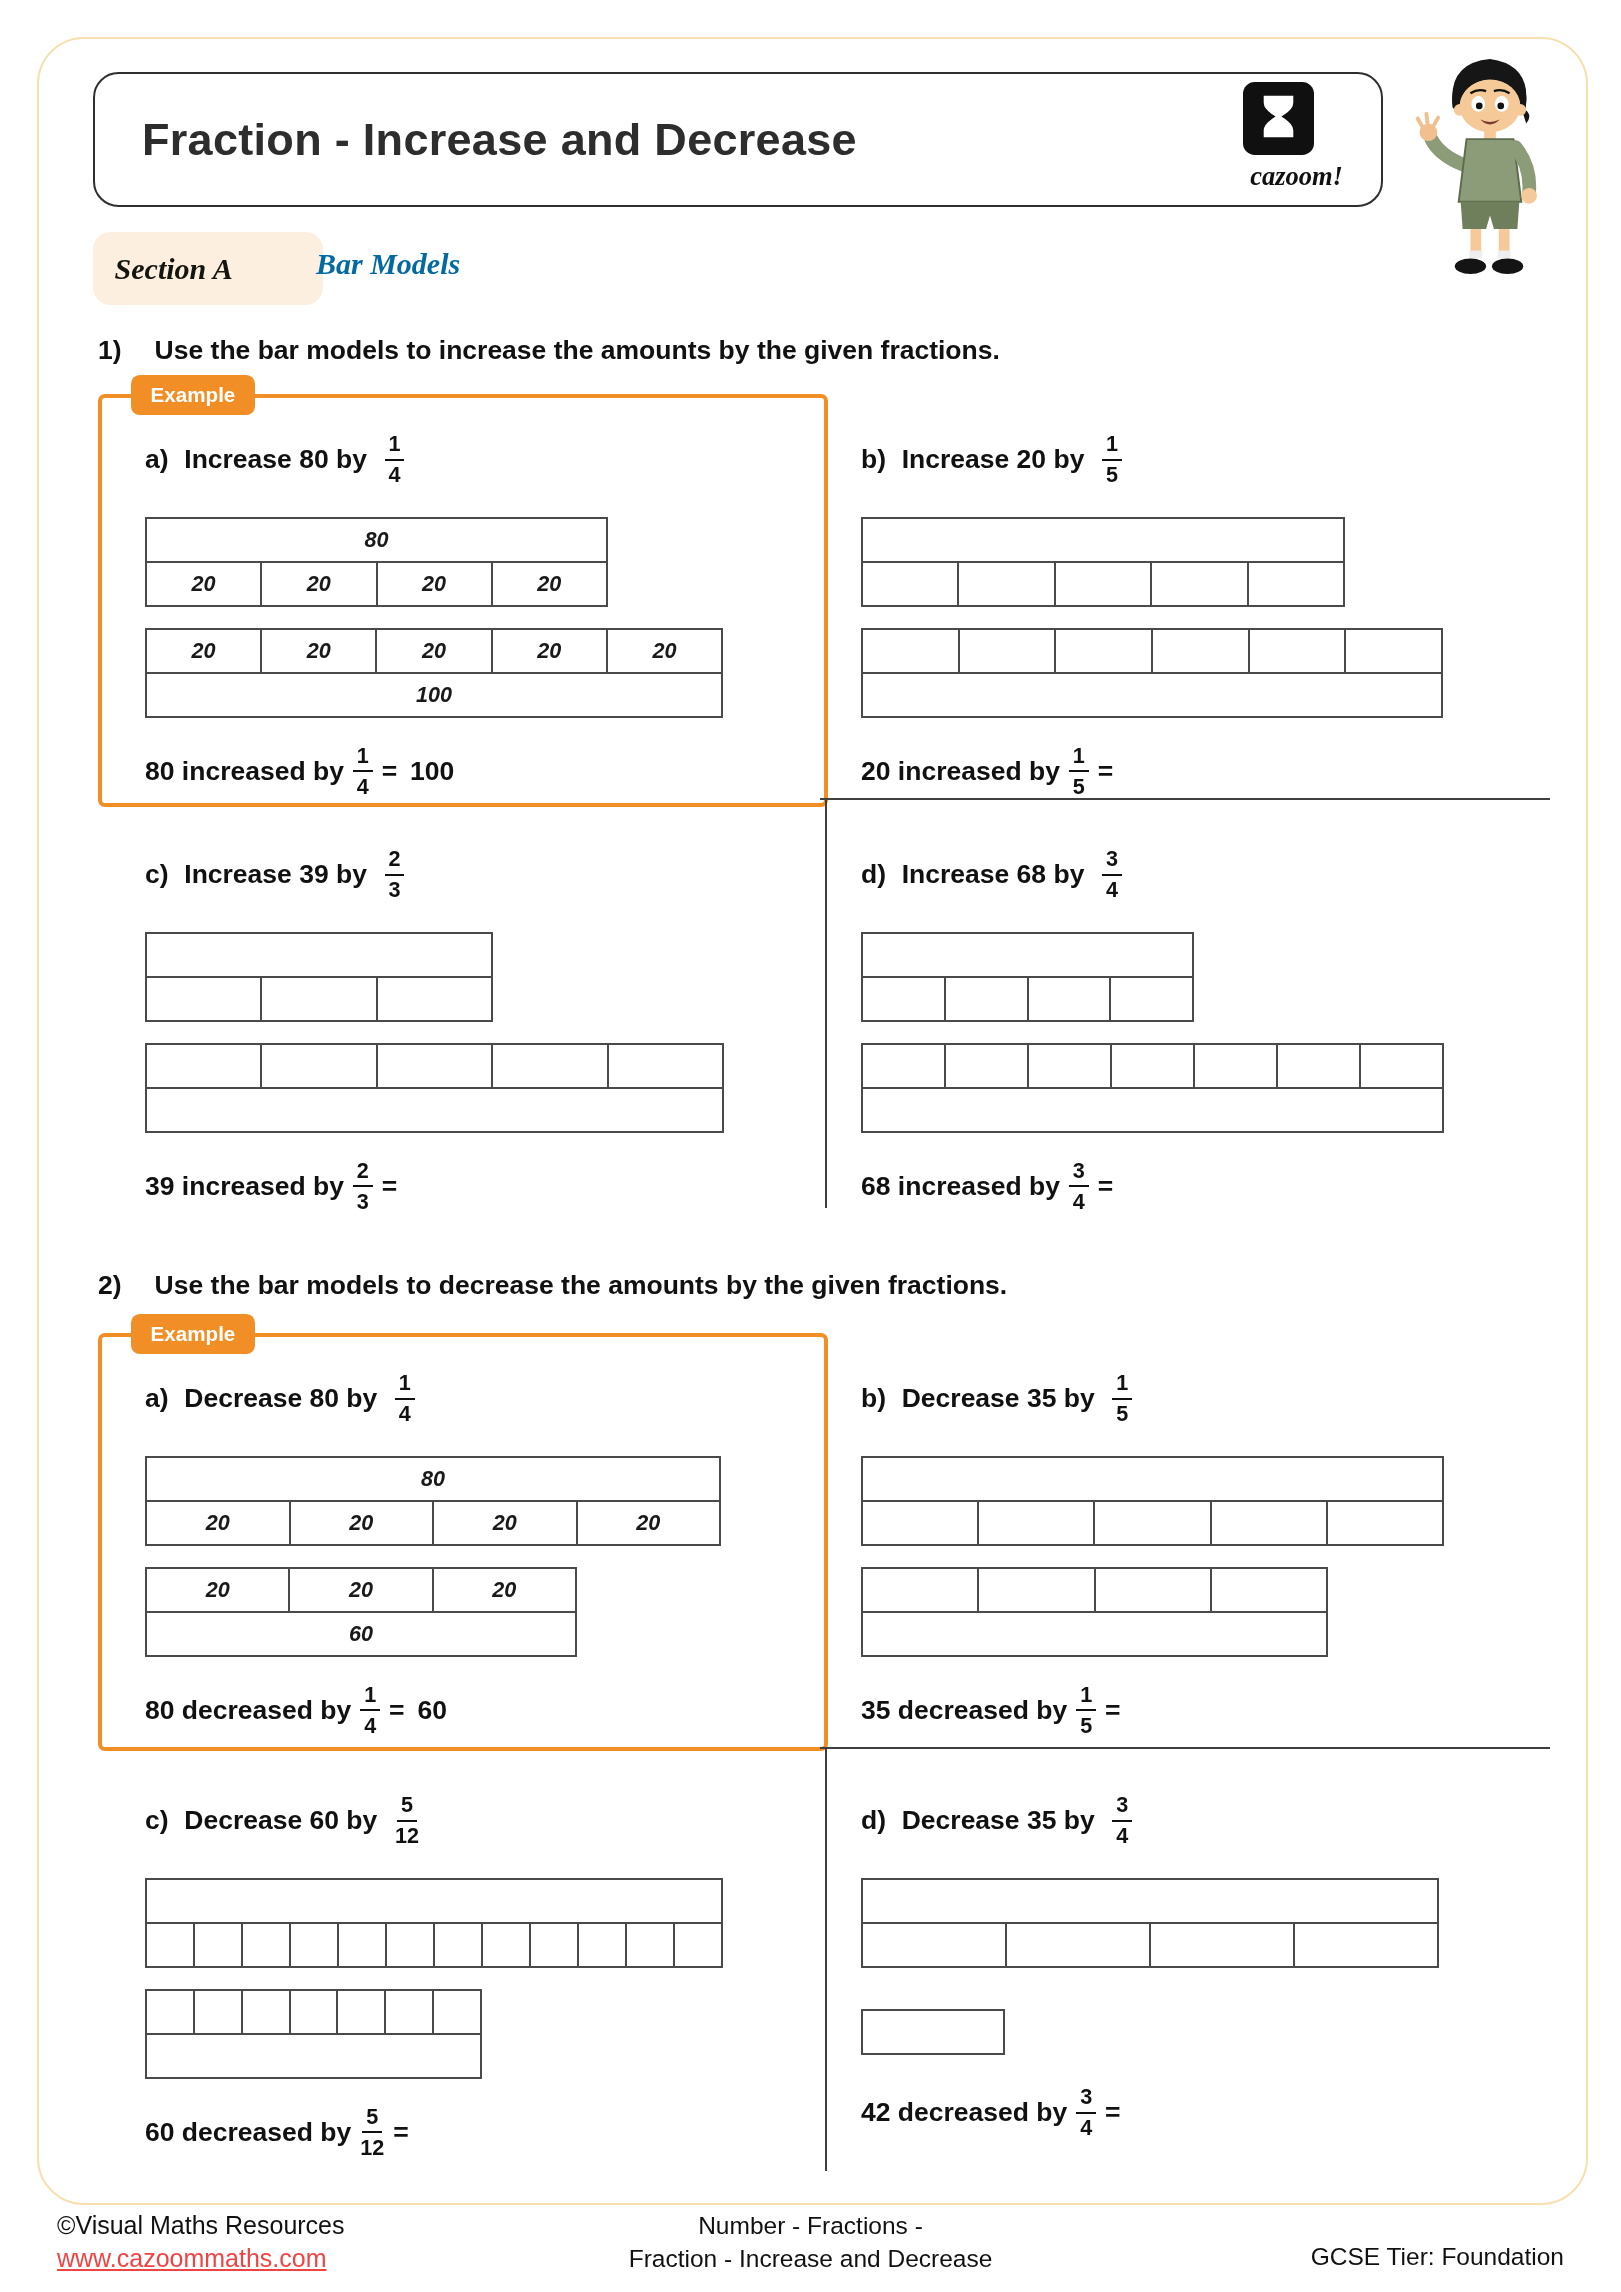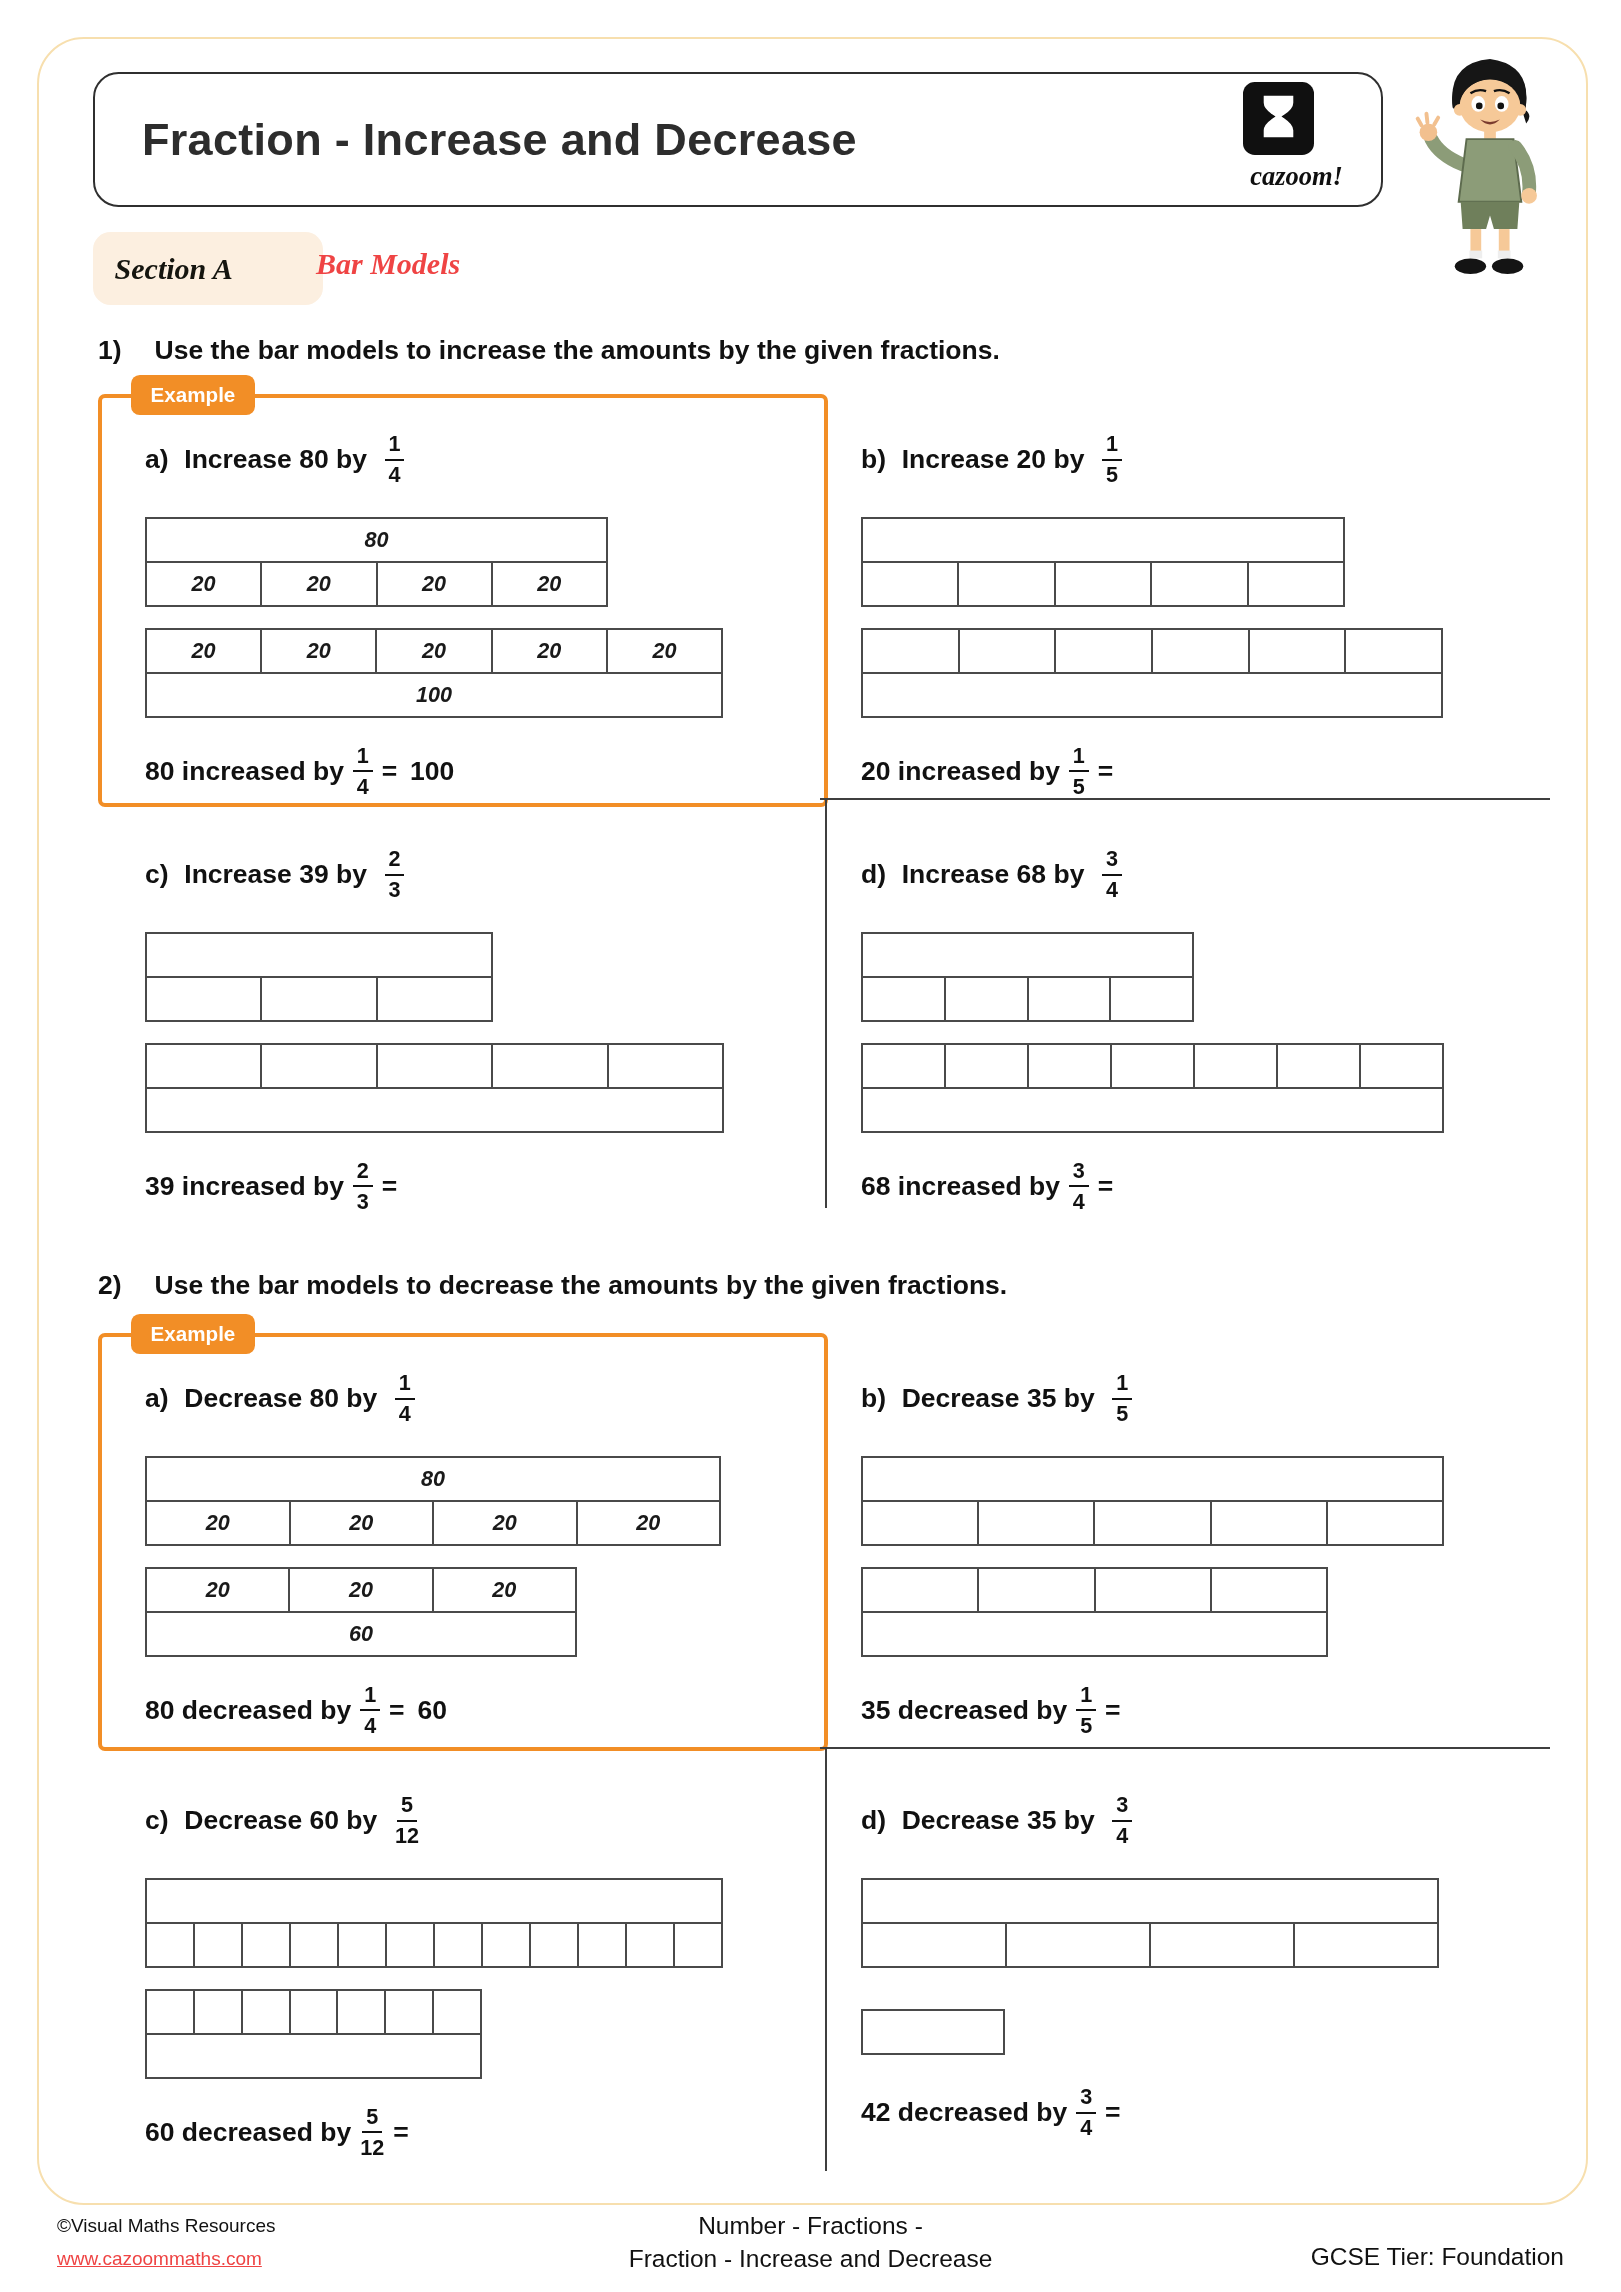--- a/index.html
+++ b/index.html
@@ -15,21 +15,21 @@
   .page-title{padding-left:47px;font-size:45px;font-weight:bold;color:#2d2d2d;letter-spacing:0.3px;}
   .logo{position:absolute;right:39px;top:7.8px;width:127px;display:flex;flex-direction:column;align-items:center;}
   .logo-text{margin-top:2px;font-family:"Liberation Serif",serif;font-style:italic;font-weight:bold;font-size:26.5px;color:#101010;margin-left:36px;}
   .mascot{position:absolute;left:1402px;top:49px;width:176px;height:235px;}
 
   
   .section-badge{position:absolute;left:93px;top:232px;width:208px;height:73px;background:#FCEFE0;
                  border-radius:17.6px;display:flex;align-items:center;padding-left:21.6px;
                  font-family:"Liberation Serif",serif;font-style:italic;font-weight:bold;font-size:30px;color:#15150f;}
   .section-title{position:absolute;left:316px;top:247px;font-family:"Liberation Serif",serif;
-                 font-style:italic;font-weight:bold;font-size:30px;color:#ef4444;}
+                 font-style:italic;font-weight:bold;font-size:30px;color:#0369a1;}
 
   
   .q-prompt{position:absolute;display:flex;gap:33px;font-size:26.5px;font-weight:bold;color:#111;}
 
   
   .example-box{position:absolute;border:4.9px solid #F28E26;border-radius:6.9px;}
   .example-tab{position:absolute;background:#F28E26;color:#fff;font-weight:bold;font-size:20.6px;
                padding:7.8px 19.6px;border-radius:8.8px;z-index:3;margin-left:21px;}
 
   
@@ -47,21 +47,21 @@
   .cell + .cell{margin-left:-2px;}
   .result-line{display:flex;align-items:center;gap:7px;font-size:26.5px;font-weight:bold;margin-top:5.9px;height:63px;}
   .result-line .answer{margin-left:5.9px;}
 
   
   .frac{display:inline-flex;flex-direction:column;align-items:center;line-height:1;font-weight:bold;margin:0 2px;}
   .frac .num{font-size:21.6px;padding:0 3.9px 3.9px;border-bottom:2.5px solid #111;}
   .frac .den{font-size:21.6px;padding-top:3.9px;}
 
   
-  .footer-left{position:absolute;left:57px;top:2209px;font-size:19px;line-height:33px;}
+  .footer-left{position:absolute;left:57px;top:2209px;font-size:25px;line-height:33px;}
   .footer-center{position:absolute;left:0;top:2209px;width:100%;text-align:center;font-size:24.5px;line-height:33px;}
   .footer-right{position:absolute;right:57px;top:2243px;font-size:24.5px;}
   .link{color:#ef4444;text-decoration:underline;cursor:pointer;}
 </style>
 </head>
 <body>
 
 <div class="page">
   <div class="frame"></div>
 

